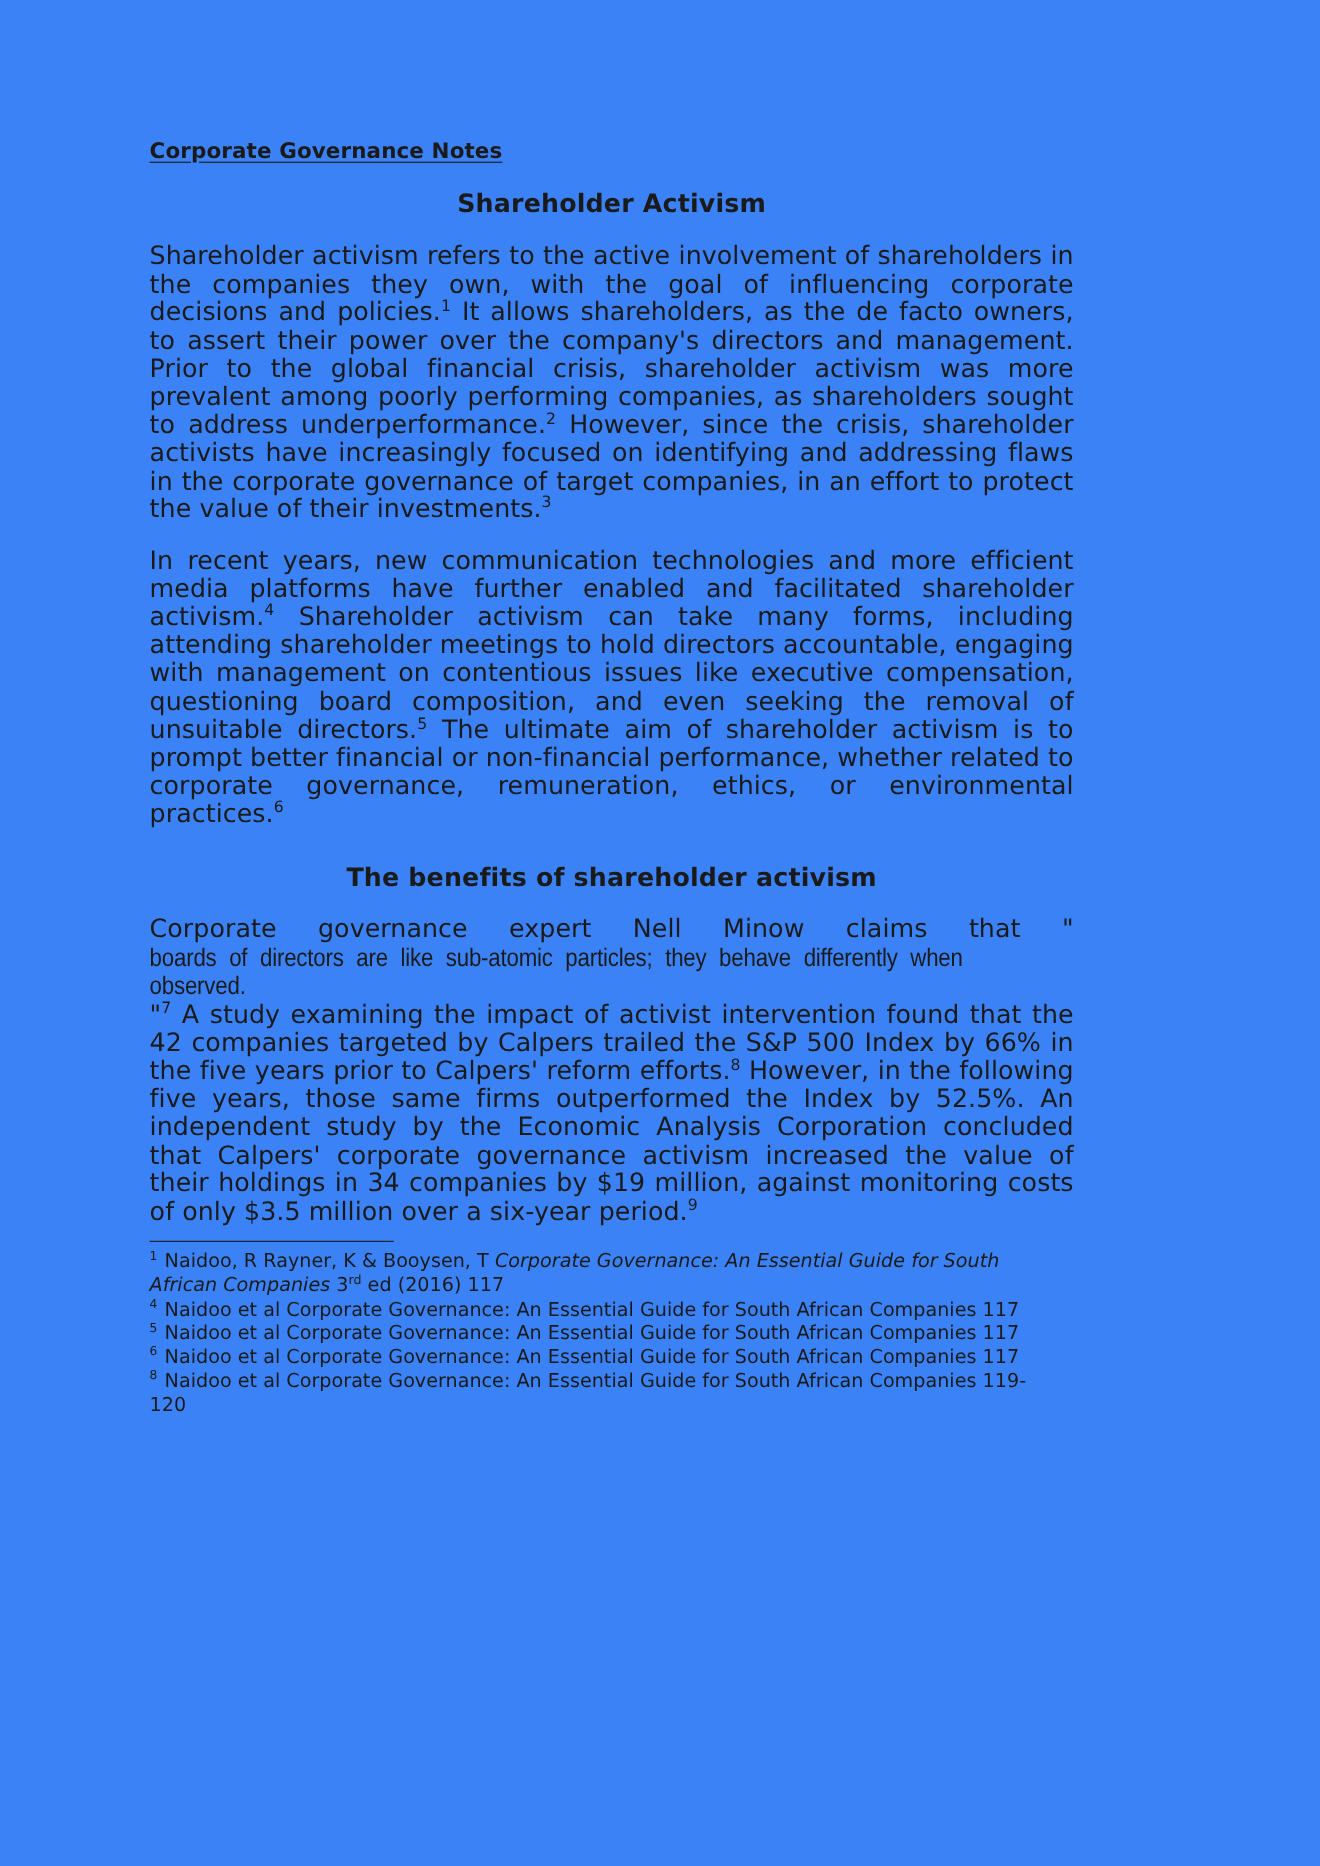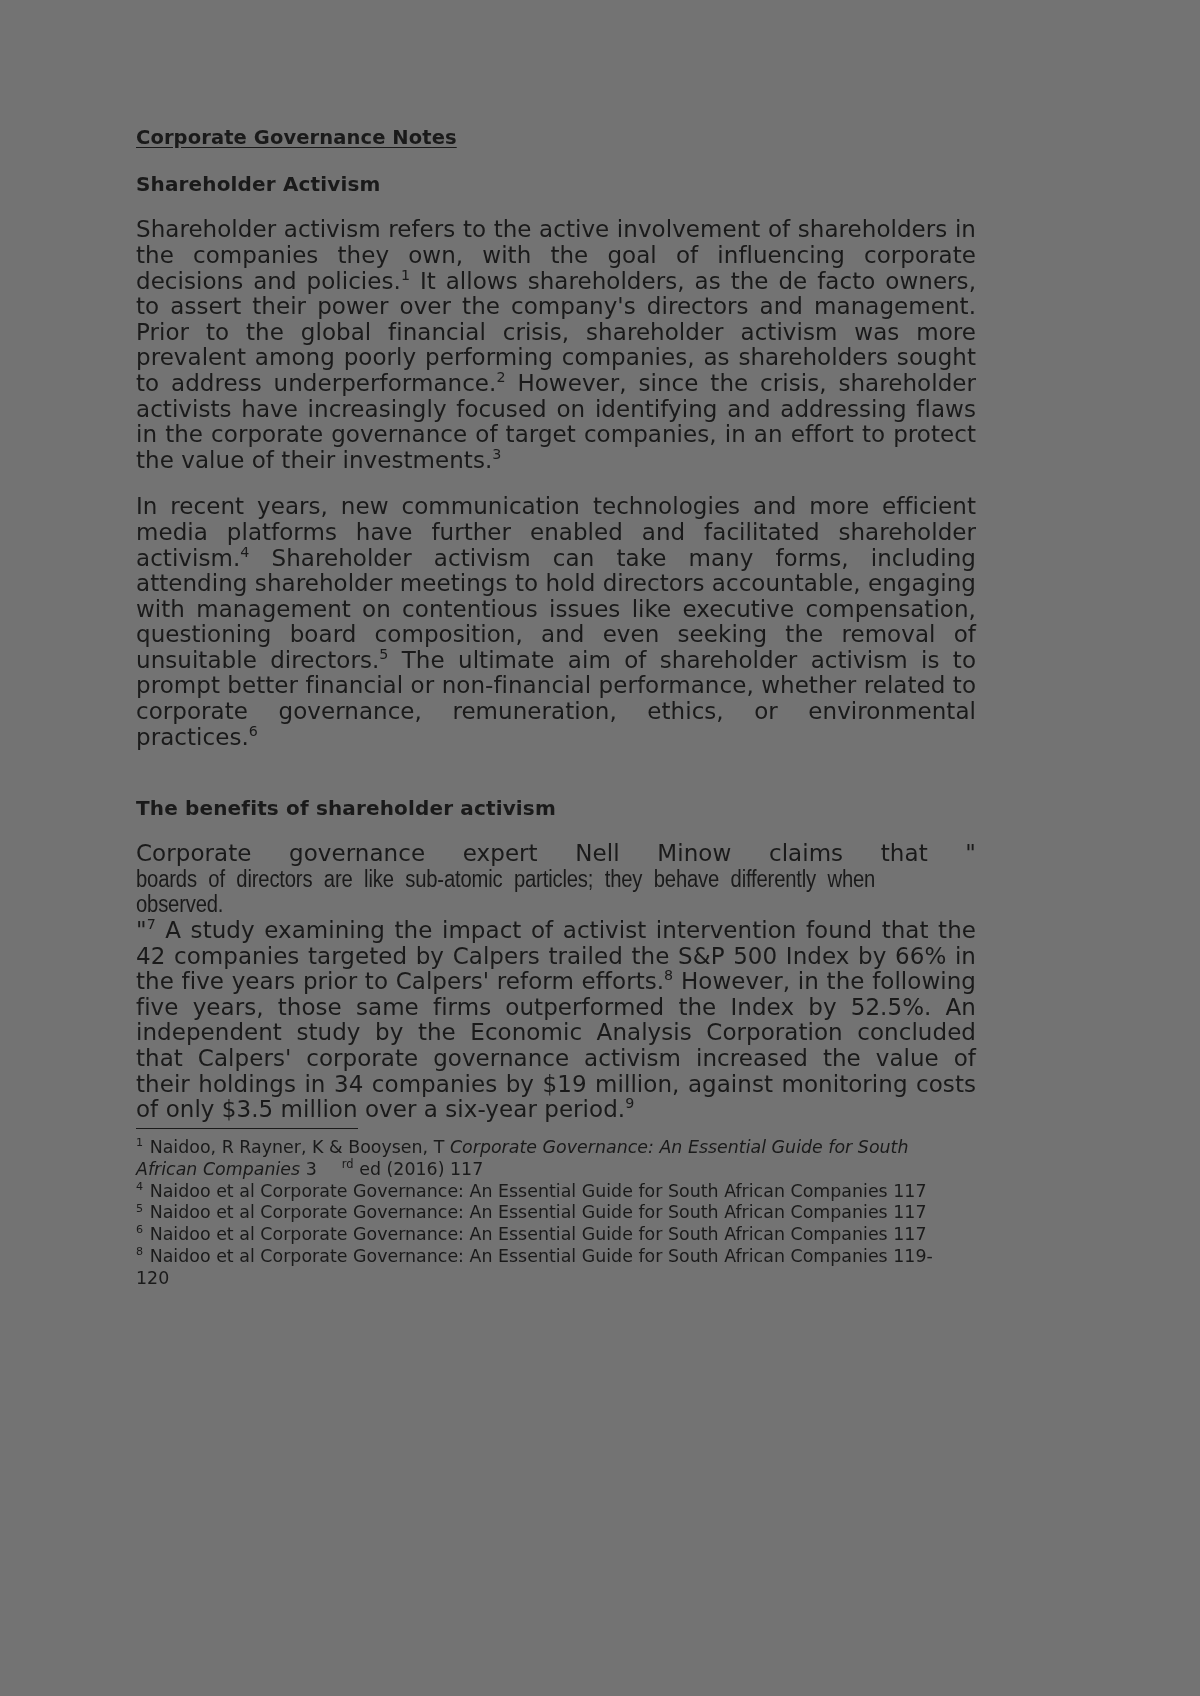--- a/index.html
+++ b/index.html
@@ -12,21 +12,21 @@
     height: 1696px;
     font-family: "DejaVu Sans", sans-serif;
     color: #1a1a1a;
     overflow: hidden;
   }
 
   .page {
     position: relative;
     width: 1200px;
     height: 1696px;
-    background: #737373;
+    background: #3b82f6;
     box-sizing: border-box;
   }
 
   .content {
     position: absolute;
     left: 136px;
     top: 126px;
     width: 840px;
   }
 
@@ -34,29 +34,30 @@
     font-size: 19.5px;
     font-weight: bold;
     letter-spacing: 0.1px;
     text-decoration: underline;
     text-underline-offset: 3px;
     margin: 0 0 22px 0;
     line-height: 1.25;
   }
 
   .section-heading {
-    font-size: 20px;
+    font-size: 23px;
     font-weight: bold;
     margin: 0 0 20px 0;
     line-height: 1.25;
     letter-spacing: 0.15px;
+    text-align: center;
   }
 
   .section-heading.spaced-above {
-    margin-top: 46px;
+    margin-top: 30px;
   }
 
   p.body-para {
     font-size: 23px;
     line-height: 25.6px;
     text-align: justify;
     text-justify: inter-word;
     margin: 0 0 21px 0;
     letter-spacing: 0.05px;
   }
@@ -112,21 +113,20 @@
   }
 
   .fn-italic {
     font-style: italic;
   }
 
   .ord {
     font-size: 0.66em;
     vertical-align: super;
     line-height: 0;
-    margin-left: 25px;
   }
 </style>
 </head>
 <body>
 
 <div class="page">
 
   <div class="content">
 
     <h1 class="doc-title">Corporate Governance Notes</h1>

